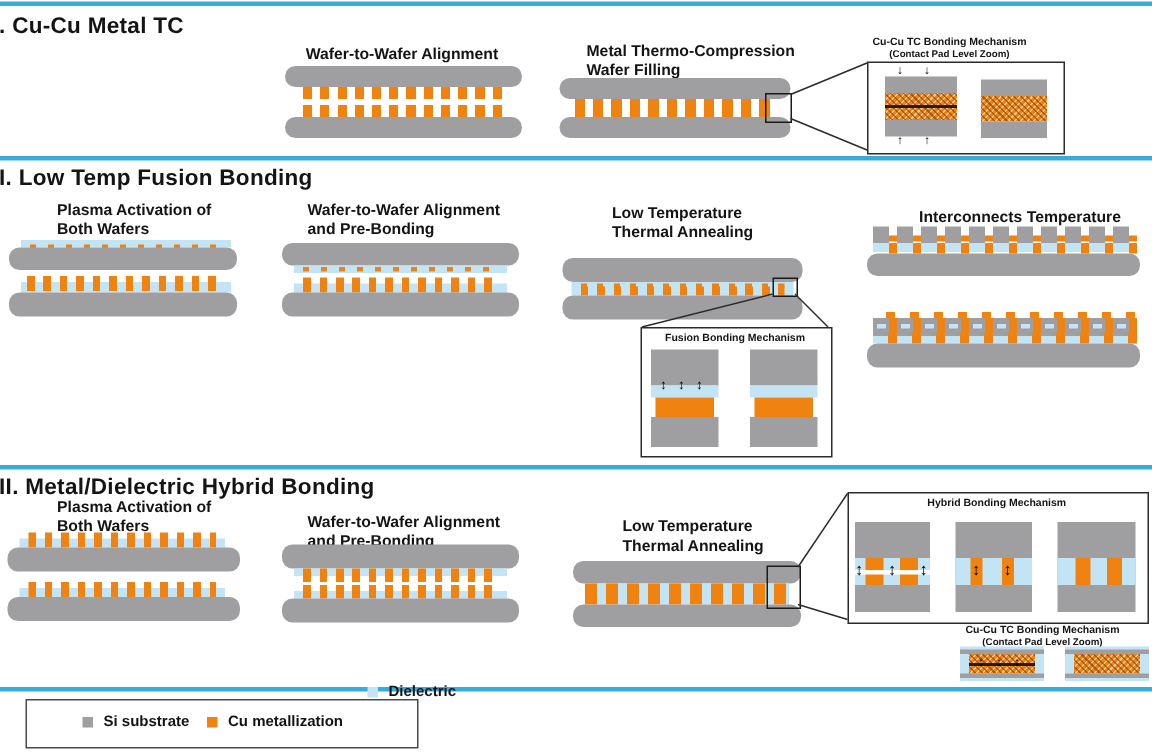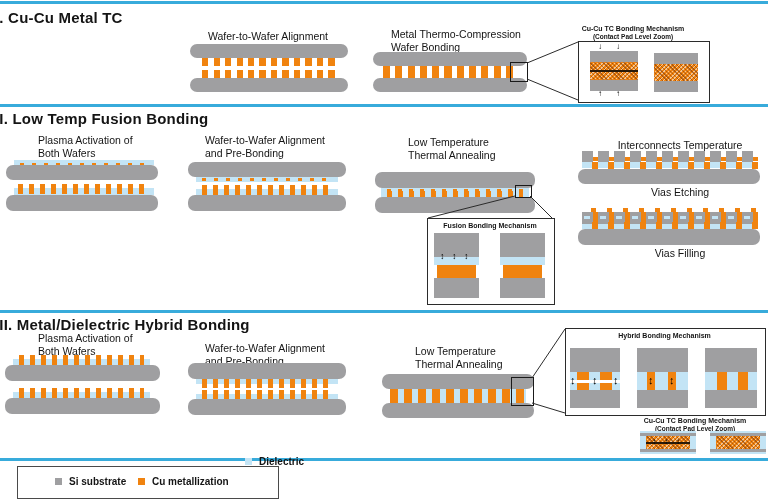--- a/index.html
+++ b/index.html
@@ -1,20 +1,20 @@
 <!DOCTYPE html>
 <html style="--si: #9f9fa1; --cu: #f0830f; --di: #c3e4f5; --divider: #38abdb; --ink: #141414; --outline: #2b2b2b;"><head>
 <meta charset="utf-8">
 <style>
   html,body{margin:0;padding:0;background:#fff}
   .stage{position:relative;width:768px;height:501px;background:#fff;overflow:hidden;
          font-family:"Liberation Sans",sans-serif;color:#141414}
   .divider{position:absolute;left:0;width:768px;height:3px;background:var(--divider)}
   .sec-title{position:absolute;font-weight:bold;font-size:15px;white-space:nowrap;letter-spacing:.2px}
-  .step-label{position:absolute;font-weight:normal;font-size:10.5px;line-height:1.2;white-space:pre-line}
+  .step-label{position:absolute;font-weight:bold;font-size:10.5px;line-height:1.2;white-space:pre-line}
   .plain-label{position:absolute;font-weight:normal;font-size:10.5px;white-space:nowrap}
   .center{text-align:center}
   .wafer{position:absolute;background:var(--si);border-radius:7px}
   .bar{position:absolute;background:var(--si)}
   .di{position:absolute;background:var(--di)}
   .cu{position:absolute;background:var(--cu)}
   .grad{position:absolute}
   .cutex{position:absolute;background-color:var(--cu);
     background-image:repeating-linear-gradient(45deg,rgba(120,50,0,.55) 0 1px,transparent 1px 3px),
                      repeating-linear-gradient(135deg,rgba(255,235,210,.65) 0 1px,transparent 1px 3px)}
@@ -44,21 +44,21 @@
   <div class="sec-title" style="left:-5px;top:9px">I. Cu-Cu Metal TC</div>
 
   <div class="step-label center" style="left:188px;top:30px;width:160px">Wafer-to-Wafer Alignment</div>
 
   <div class="wafer" style="left:190px;top:44px;width:158px;height:14px"></div>
   <div class="grad" style="left:202px;top:58px;width:134px;height:8px;background:repeating-linear-gradient(90deg,var(--cu) 0 6px,transparent 6px 11.5px)"></div>
   <div class="grad" style="left:202px;top:70px;width:134px;height:8px;background:repeating-linear-gradient(90deg,var(--cu) 0 6px,transparent 6px 11.5px)"></div>
   <div class="wafer" style="left:190px;top:78px;width:158px;height:14px"></div>
 
   <div class="step-label" style="left:391px;top:28px">Metal Thermo-Compression
-Wafer Bonding</div>
+Wafer Filling</div>
 
   <div class="wafer" style="left:373px;top:52px;width:154px;height:14px"></div>
   <div class="grad" style="left:383px;top:66px;width:134px;height:12px;background:repeating-linear-gradient(90deg,var(--cu) 0 7px,#ffffff 7px 12.3px)"></div>
   <div class="wafer" style="left:373px;top:78px;width:154px;height:14px"></div>
   <div class="zr" style="left:510px;top:62px;width:16px;height:18px"></div>
 
   <div class="zt" style="left:543px;top:25px;width:180px">Cu-Cu TC Bonding Mechanism</div>
   <div class="zt2" style="left:543px;top:33px;width:180px">(Contact Pad Level Zoom)</div>
   <div class="zbox" style="left:578px;top:41px;width:130px;height:60px"></div>
   <span class="ar" style="left:598px;top:43px;font-size:8px">↓</span>
@@ -116,29 +116,27 @@
   <div class="bar" style="left:500px;top:233px;width:45px;height:24px"></div>
   <div class="di" style="left:500px;top:257px;width:45px;height:8px"></div>
   <div class="cu" style="left:503px;top:265px;width:39px;height:13px"></div>
   <div class="bar" style="left:500px;top:278px;width:45px;height:20px"></div>
 
   <div class="grad" style="left:582px;top:151px;width:176px;height:11px;background:repeating-linear-gradient(90deg,var(--si) 0 11px,transparent 11px 16px)"></div>
   <div class="grad" style="left:582px;top:157px;width:176px;height:4px;background:repeating-linear-gradient(90deg,transparent 0 11px,var(--cu) 11px 16px)"></div>
   <div class="di" style="left:582px;top:162px;width:176px;height:6px"></div>
   <div class="grad" style="left:582px;top:162px;width:176px;height:7px;background:repeating-linear-gradient(90deg,transparent 0 10.5px,var(--cu) 10.5px 16px)"></div>
   <div class="wafer" style="left:578px;top:169px;width:182px;height:15px"></div>
-  <div class="plain-label center" style="left:600px;top:186px;width:160px">Vias Etching</div>
 
   <div class="grad" style="left:582px;top:208px;width:176px;height:4px;background:repeating-linear-gradient(90deg,transparent 0 9px,var(--cu) 9px 14.5px,transparent 14.5px 16px)"></div>
   <div class="grad" style="left:582px;top:212px;width:176px;height:12px;background:repeating-linear-gradient(90deg,var(--si) 0 11px,var(--cu) 11px 16px)"></div>
   <div class="grad" style="left:582px;top:216px;width:176px;height:3px;background:repeating-linear-gradient(90deg,transparent 0 2.5px,var(--di) 2.5px 8.5px,transparent 8.5px 16px)"></div>
   <div class="di" style="left:582px;top:224px;width:176px;height:5px"></div>
   <div class="grad" style="left:582px;top:222px;width:176px;height:7px;background:repeating-linear-gradient(90deg,transparent 0 10px,var(--cu) 10px 16px)"></div>
   <div class="wafer" style="left:578px;top:229px;width:182px;height:16px"></div>
-  <div class="plain-label center" style="left:600px;top:247px;width:160px">Vias Filling</div>
 
   <div class="sec-title" style="left:-5px;top:316px">III. Metal/Dielectric Hybrid Bonding</div>
 
   <div class="step-label" style="left:38px;top:332px">Plasma Activation of
 Both Wafers</div>
   <div class="step-label" style="left:205px;top:342px">Wafer-to-Wafer Alignment
 and Pre-Bonding</div>
   <div class="step-label" style="left:415px;top:345px">Low Temperature
 Thermal Annealing</div>
 

